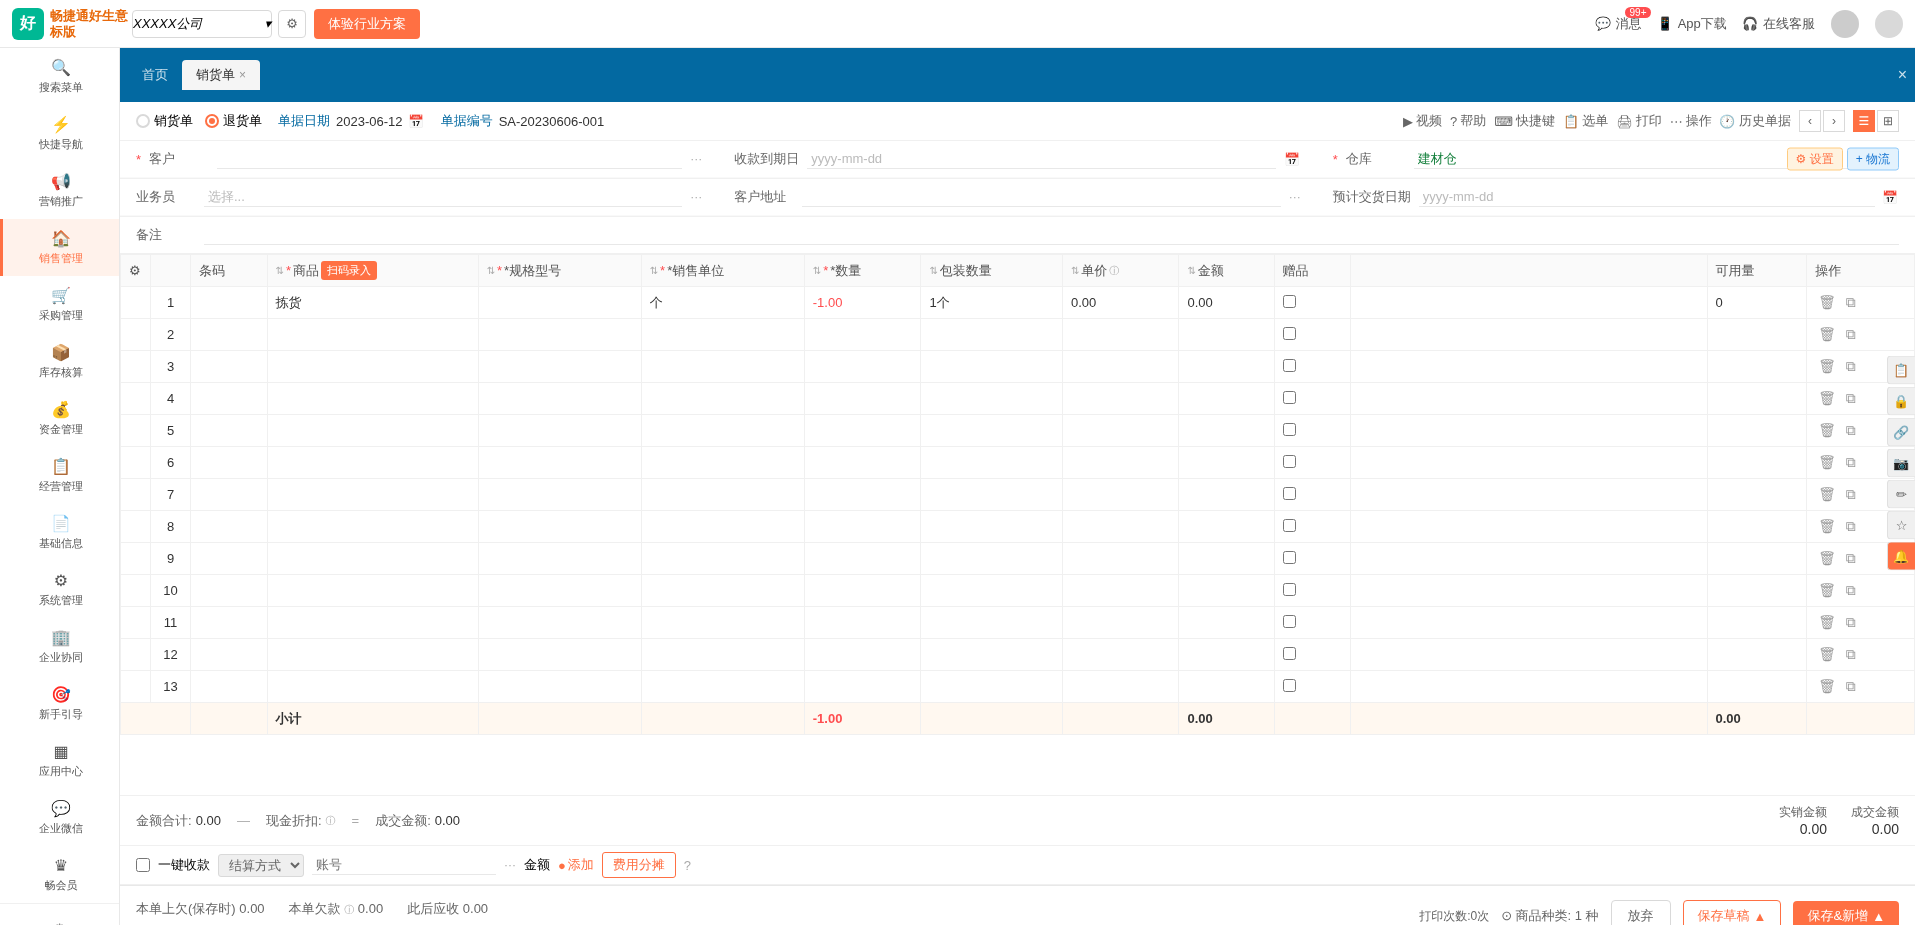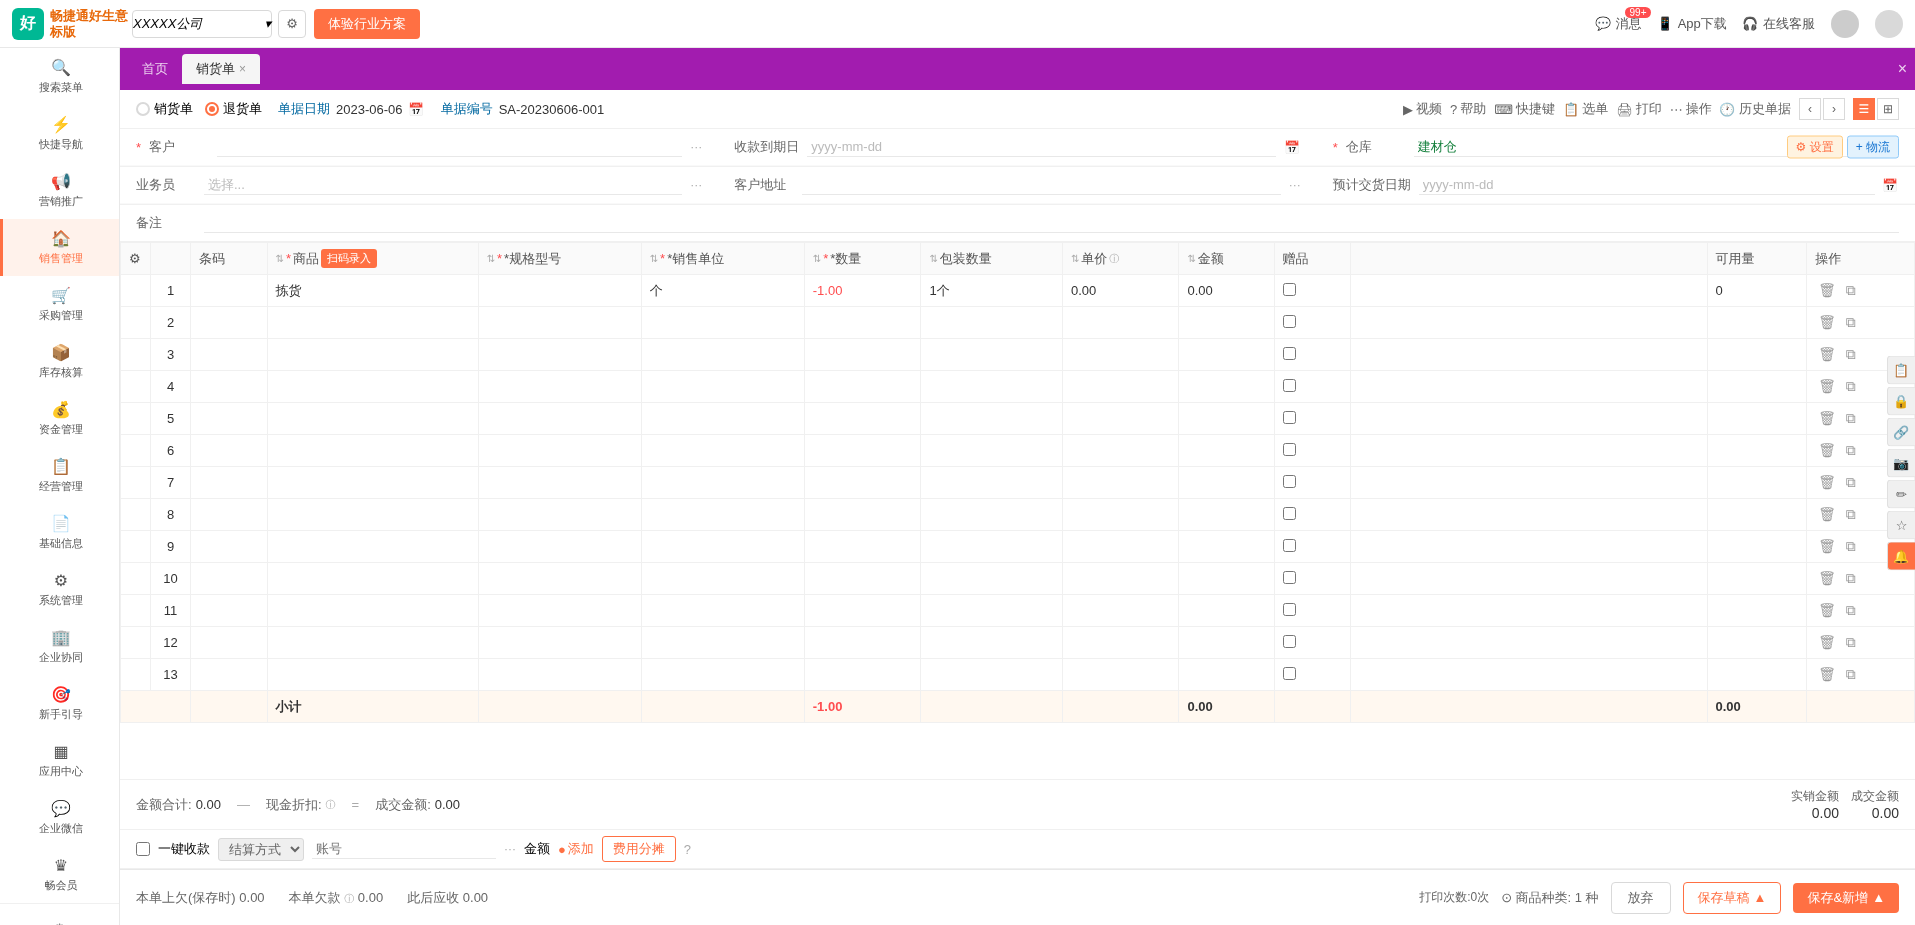--- a/index.html
+++ b/index.html
@@ -28,21 +28,21 @@
     .sidebar-item.active { background: #fff2eb; color: #ff7043; border-left-color: #ff7043; }
     .sidebar-icon { font-size: 16px; }
     .sidebar-label { font-size: 11px; }
     .sidebar-bottom { margin-top: auto; display: flex; flex-direction: column; align-items: center; padding: 8px 4px; gap: 8px; border-top: 1px solid #f0f0f0; }
     .sidebar-bottom-item { display: flex; align-items: center; justify-content: center; width: 32px; height: 32px; border-radius: 4px; cursor: pointer; color: #888; }
 
     
     .content-area { flex: 1; display: flex; flex-direction: column; overflow: hidden; }
 
     
-    .tab-bar { height: 42px; background: #a21caf; display: flex; align-items: center; padding: 0 8px; flex-shrink: 0; }
+    .tab-bar { height: 54px; background: #0369a1; display: flex; align-items: center; padding: 0 8px; flex-shrink: 0; }
     .tab-item { padding: 6px 14px; border-radius: 4px 4px 0 0; cursor: pointer; color: rgba(255,255,255,0.8); display: flex; align-items: center; gap: 4px; }
     .tab-item.active { background: #f5f5f5; color: #333; }
     .tab-close { color: #999; font-size: 12px; cursor: pointer; }
     .close-all-btn { margin-left: auto; color: rgba(255,255,255,0.8); cursor: pointer; font-size: 16px; }
 
     
     .form-area { background: #fff; flex-shrink: 0; }
     .form-header { display: flex; align-items: center; padding: 8px 16px; border-bottom: 1px solid #f0f0f0; gap: 16px; }
     .radio-group { display: flex; gap: 12px; align-items: center; }
     .radio-item { display: flex; align-items: center; gap: 4px; cursor: pointer; }
@@ -85,27 +85,27 @@
     .total-value { color: #333; font-weight: 500; }
     .dash { color: #aaa; }
     .equals { color: #aaa; }
     .footer-payment { display: flex; align-items: center; padding: 6px 16px; gap: 8px; border-bottom: 1px solid #f0f0f0; }
     .payment-checkbox { width: 14px; height: 14px; border: 1px solid #d9d9d9; border-radius: 2px; }
     .payment-select { border: 1px solid #d9d9d9; border-radius: 3px; padding: 2px 6px; color: #666; }
     .account-input { border: none; border-bottom: 1px solid #e8e8e8; padding: 2px 4px; min-width: 80px; }
     .add-btn { color: #ff7043; cursor: pointer; display: flex; align-items: center; gap: 2px; }
     .expense-btn { border: 1px solid #ff7043; color: #ff7043; background: #fff; border-radius: 3px; padding: 3px 10px; cursor: pointer; }
     .question-icon { color: #aaa; cursor: pointer; }
-    .right-totals { margin-left: auto; display: flex; gap: 12px; align-items: center; }
+    .right-totals { margin-left: auto; display: flex; gap: 24px; align-items: center; }
     .rtotal-item { text-align: right; }
     .rtotal-label { color: #666; font-size: 12px; }
     .rtotal-value { color: #333; font-size: 14px; font-weight: 500; }
 
     
-    .bottom-bar { height: 56px; background: #fff; border-top: 1px solid #e8e8e8; display: flex; align-items: center; padding: 0 16px; flex-shrink: 0; }
+    .bottom-bar { height: 40px; background: #fff; border-top: 1px solid #e8e8e8; display: flex; align-items: flex-start; padding: 14px 16px; flex-shrink: 0; }
     .bottom-info { display: flex; gap: 24px; align-items: center; color: #666; }
     .bottom-actions { margin-left: auto; display: flex; align-items: center; gap: 12px; }
     .print-info { color: #666; font-size: 12px; }
     .product-count { color: #666; font-size: 12px; }
     .discard-btn { border: 1px solid #d9d9d9; background: #fff; color: #666; border-radius: 4px; padding: 6px 16px; cursor: pointer; }
     .save-draft-btn { border: 1px solid #ff7043; background: #fff; color: #ff7043; border-radius: 4px; padding: 6px 14px; cursor: pointer; display: flex; align-items: center; gap: 4px; }
     .save-new-btn { background: #ff7043; color: #fff; border: none; border-radius: 4px; padding: 6px 14px; cursor: pointer; display: flex; align-items: center; gap: 4px; }
 
     
     .right-toolbar { position: fixed; right: 0; top: 50%; transform: translateY(-50%); display: flex; flex-direction: column; gap: 2px; z-index: 100; }
@@ -241,21 +241,21 @@
             <div class="radio-dot"></div>
             <span>销货单</span>
           </div>
           <div class="radio-item">
             <div class="radio-dot active"></div>
             <span>退货单</span>
           </div>
         </div>
         <div class="form-field">
           <span class="field-label">单据日期</span>
-          <span class="field-value">2023-06-06</span>
+          <span class="field-value">2023-06-12</span>
           <span class="date-icon">📅</span>
         </div>
         <div class="form-field">
           <span class="field-label">单据编号</span>
           <span class="field-value">SA-20230606-001</span>
         </div>
         <div class="form-actions">
           <div class="action-btn">
             <span>▶</span>
             <span>视频</span>

